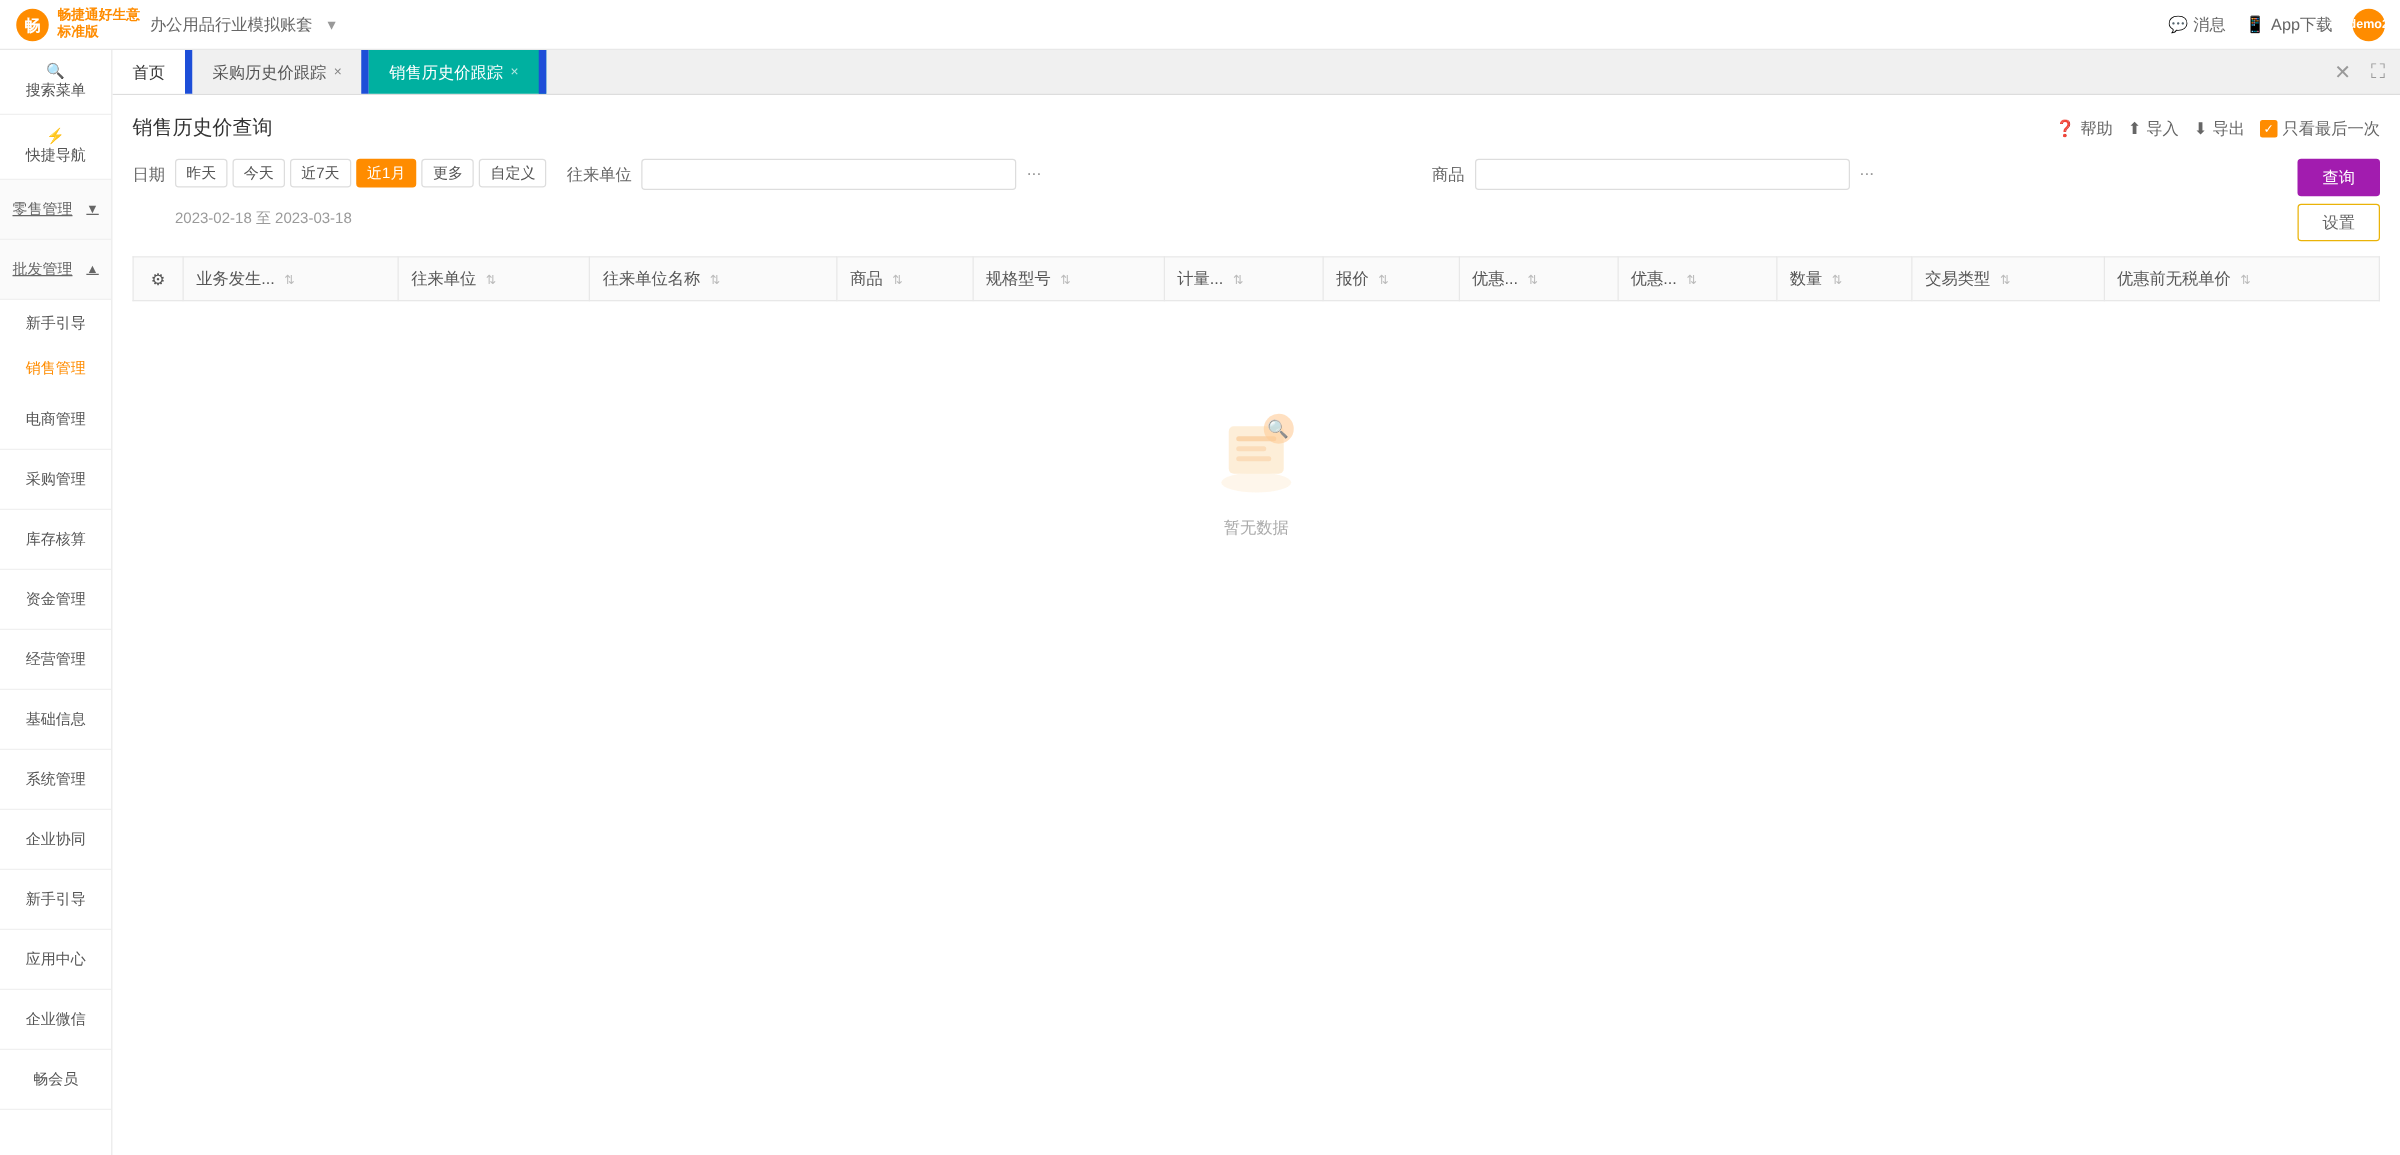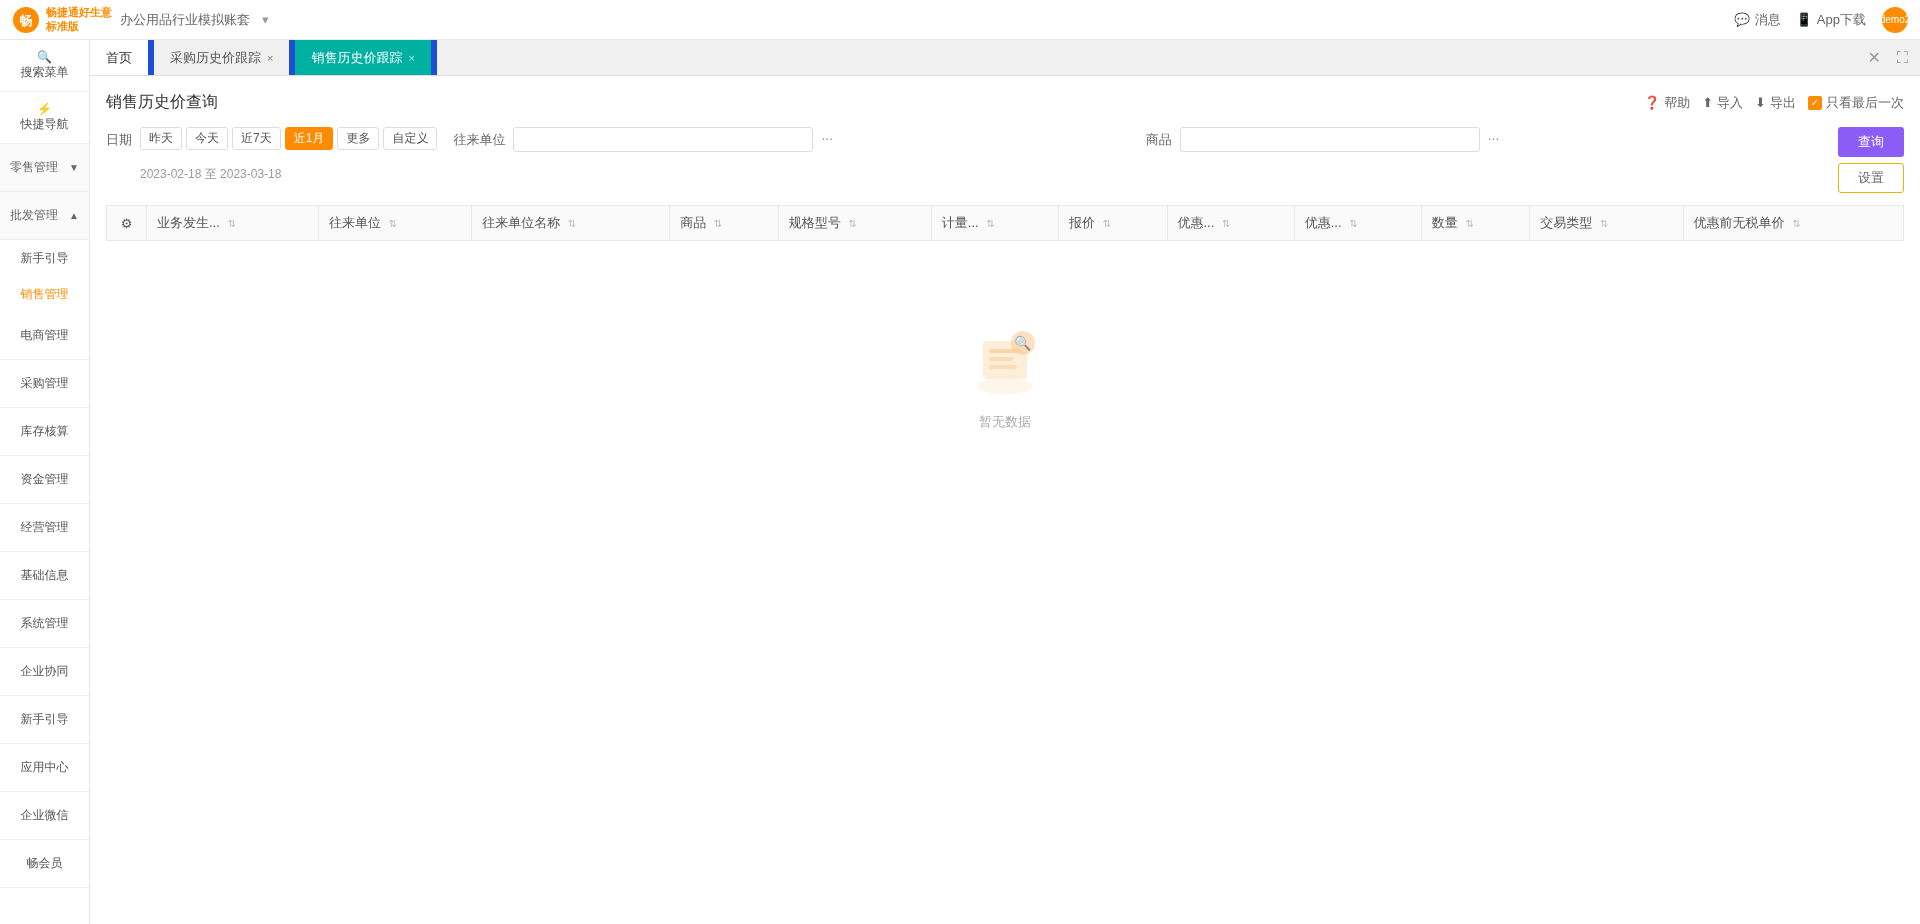--- a/index.html
+++ b/index.html
@@ -56,20 +56,21 @@
     .avatar {
       width: 26px;
       height: 26px;
       border-radius: 50%;
       background: #ff8c00;
       display: flex;
       align-items: center;
       justify-content: center;
       color: white;
       font-size: 11px;
+      font-weight: bold;
     }
 
     
     .main-layout {
       display: flex;
       flex: 1;
       overflow: hidden;
     }
 
     
@@ -96,20 +97,21 @@
       transition: background 0.2s;
     }
     .sidebar-item.section-header {
       display: flex;
       flex-direction: row;
       justify-content: space-between;
       padding: 8px 10px;
       font-size: 12px;
       color: #666;
       background: #fafafa;
+      text-decoration: underline;
     }
     .sidebar-sub-item {
       display: flex;
       align-items: center;
       justify-content: center;
       padding: 8px 4px;
       cursor: pointer;
       font-size: 12px;
       color: #555;
       min-height: 36px;
@@ -290,21 +292,21 @@
       outline: none;
       min-width: 200px;
     }
     .filter-dots {
       color: #999;
       font-size: 14px;
     }
 
     
     .btn-primary {
-      background: #8b5cf6;
+      background: #a21caf;
       color: #fff;
       border: none;
       border-radius: 3px;
       padding: 6px 20px;
       font-size: 13px;
       cursor: pointer;
       text-align: center;
     }
     .btn-secondary {
       background: #fff;

